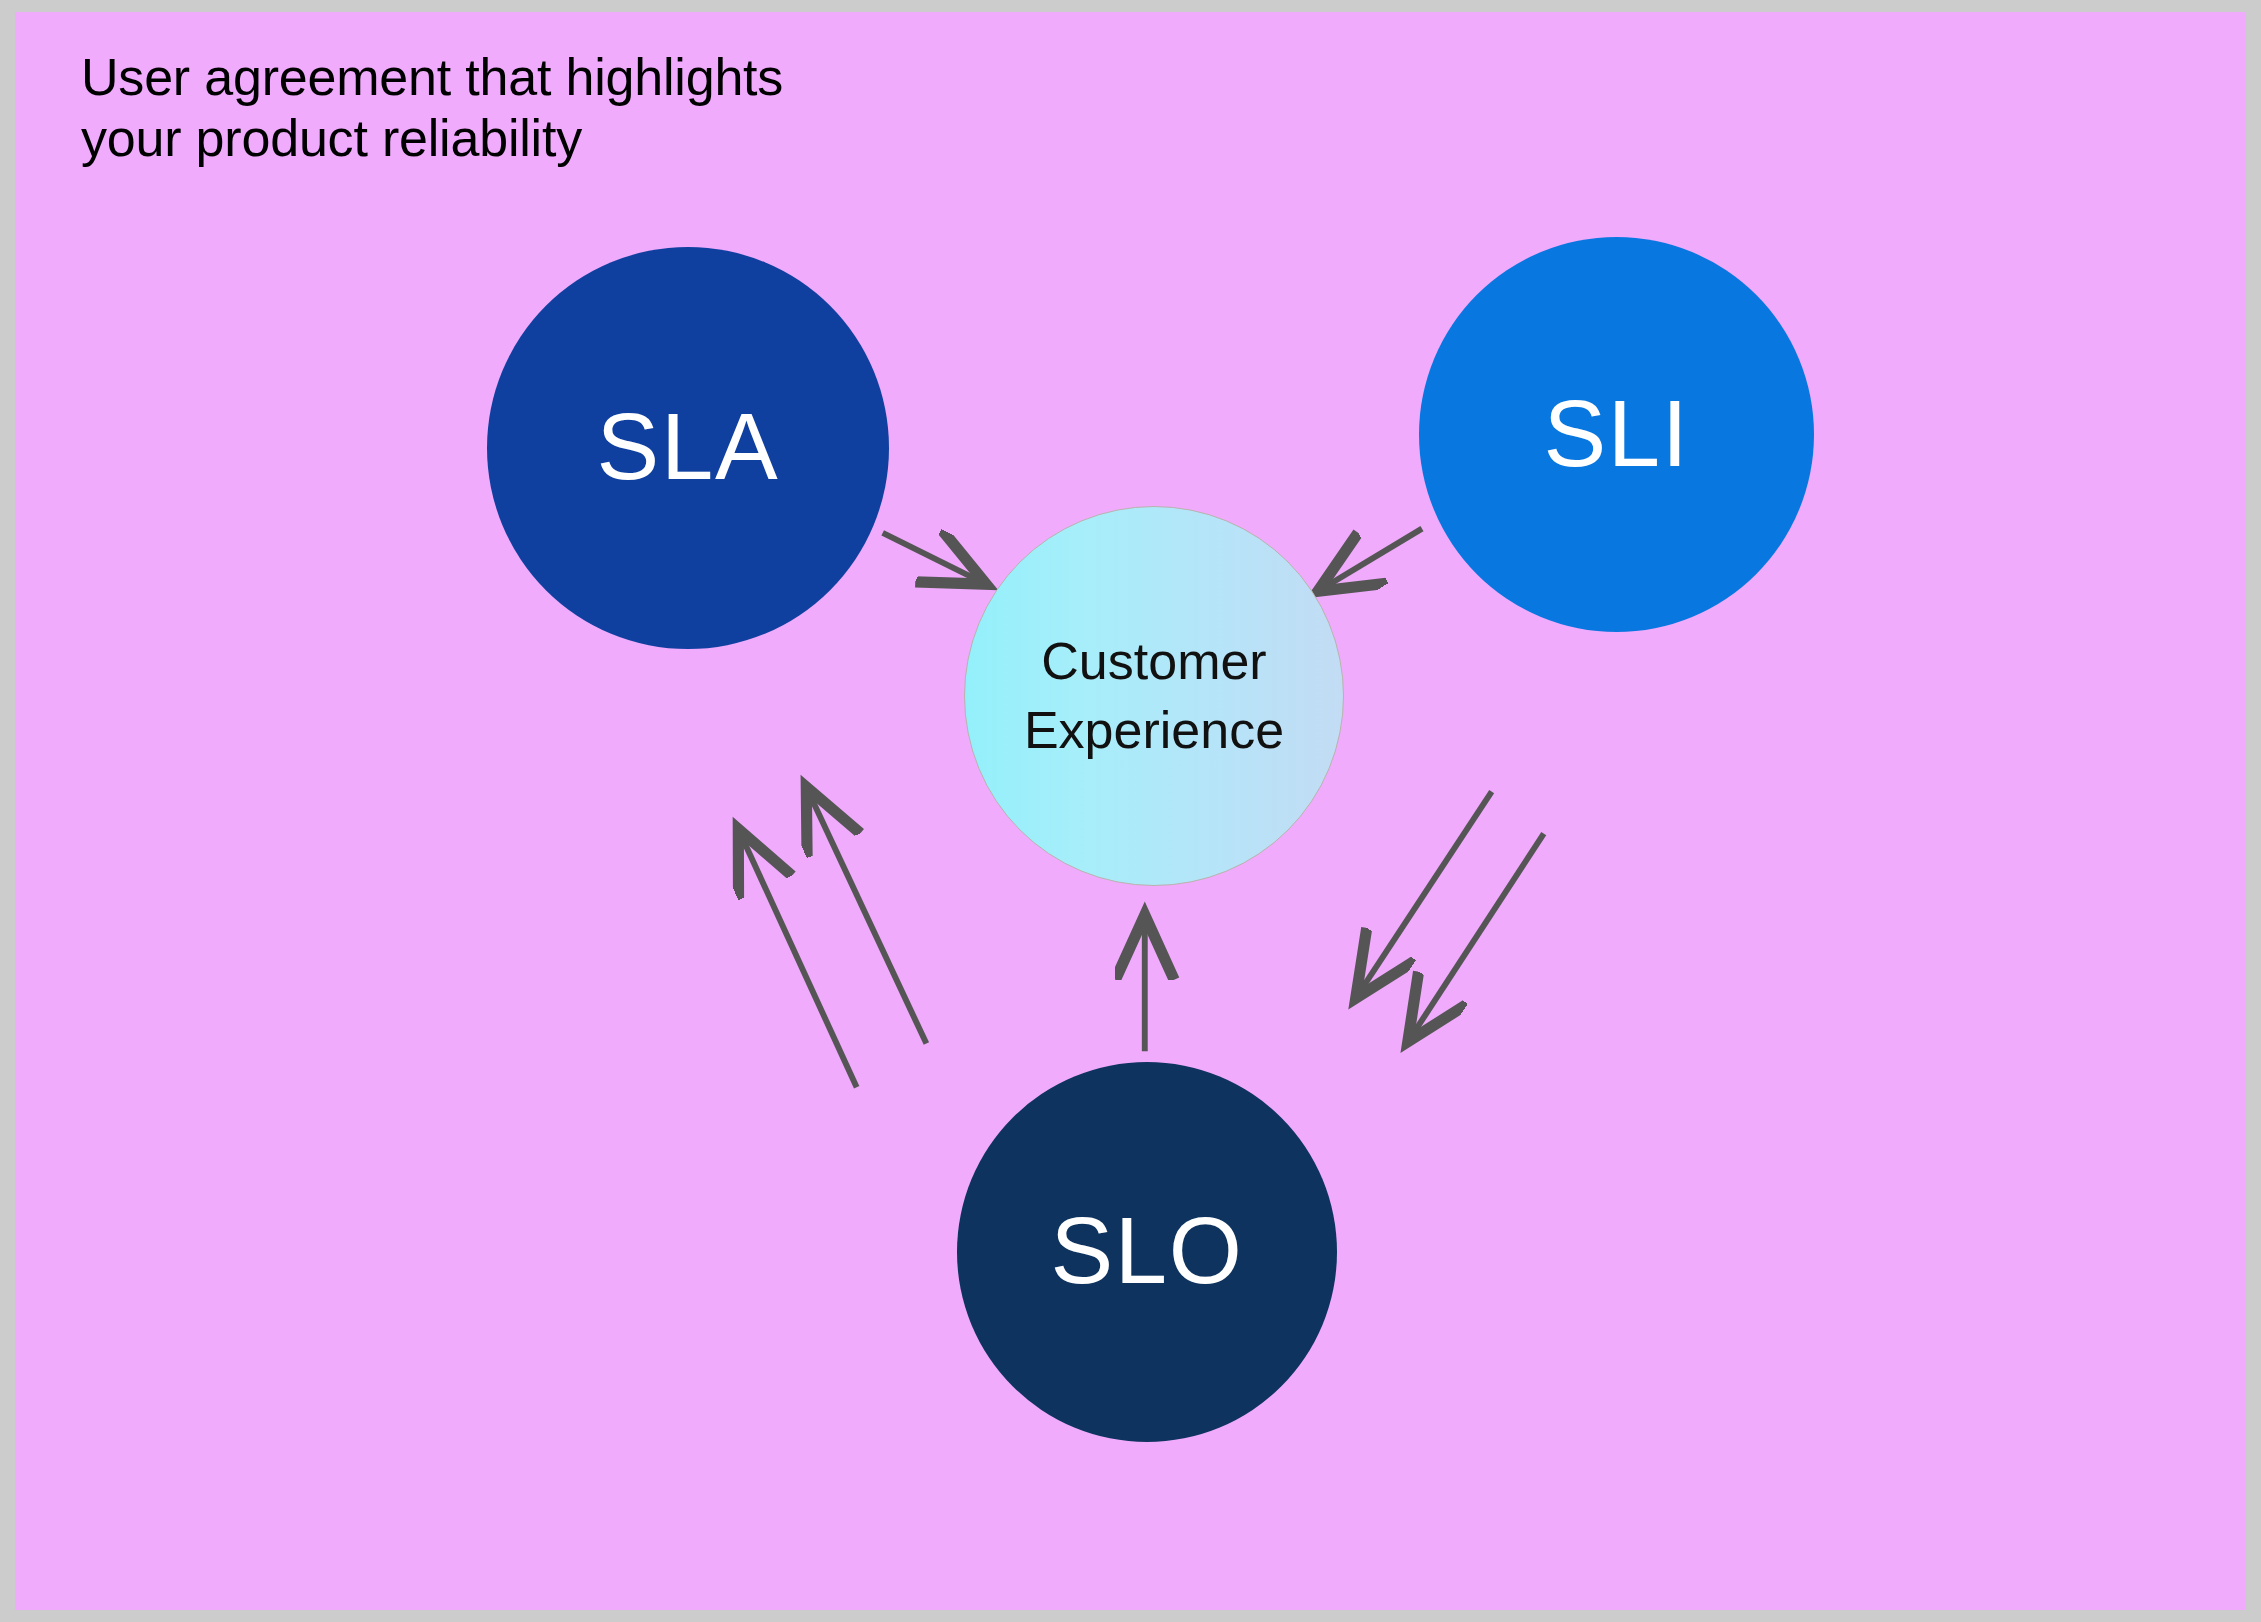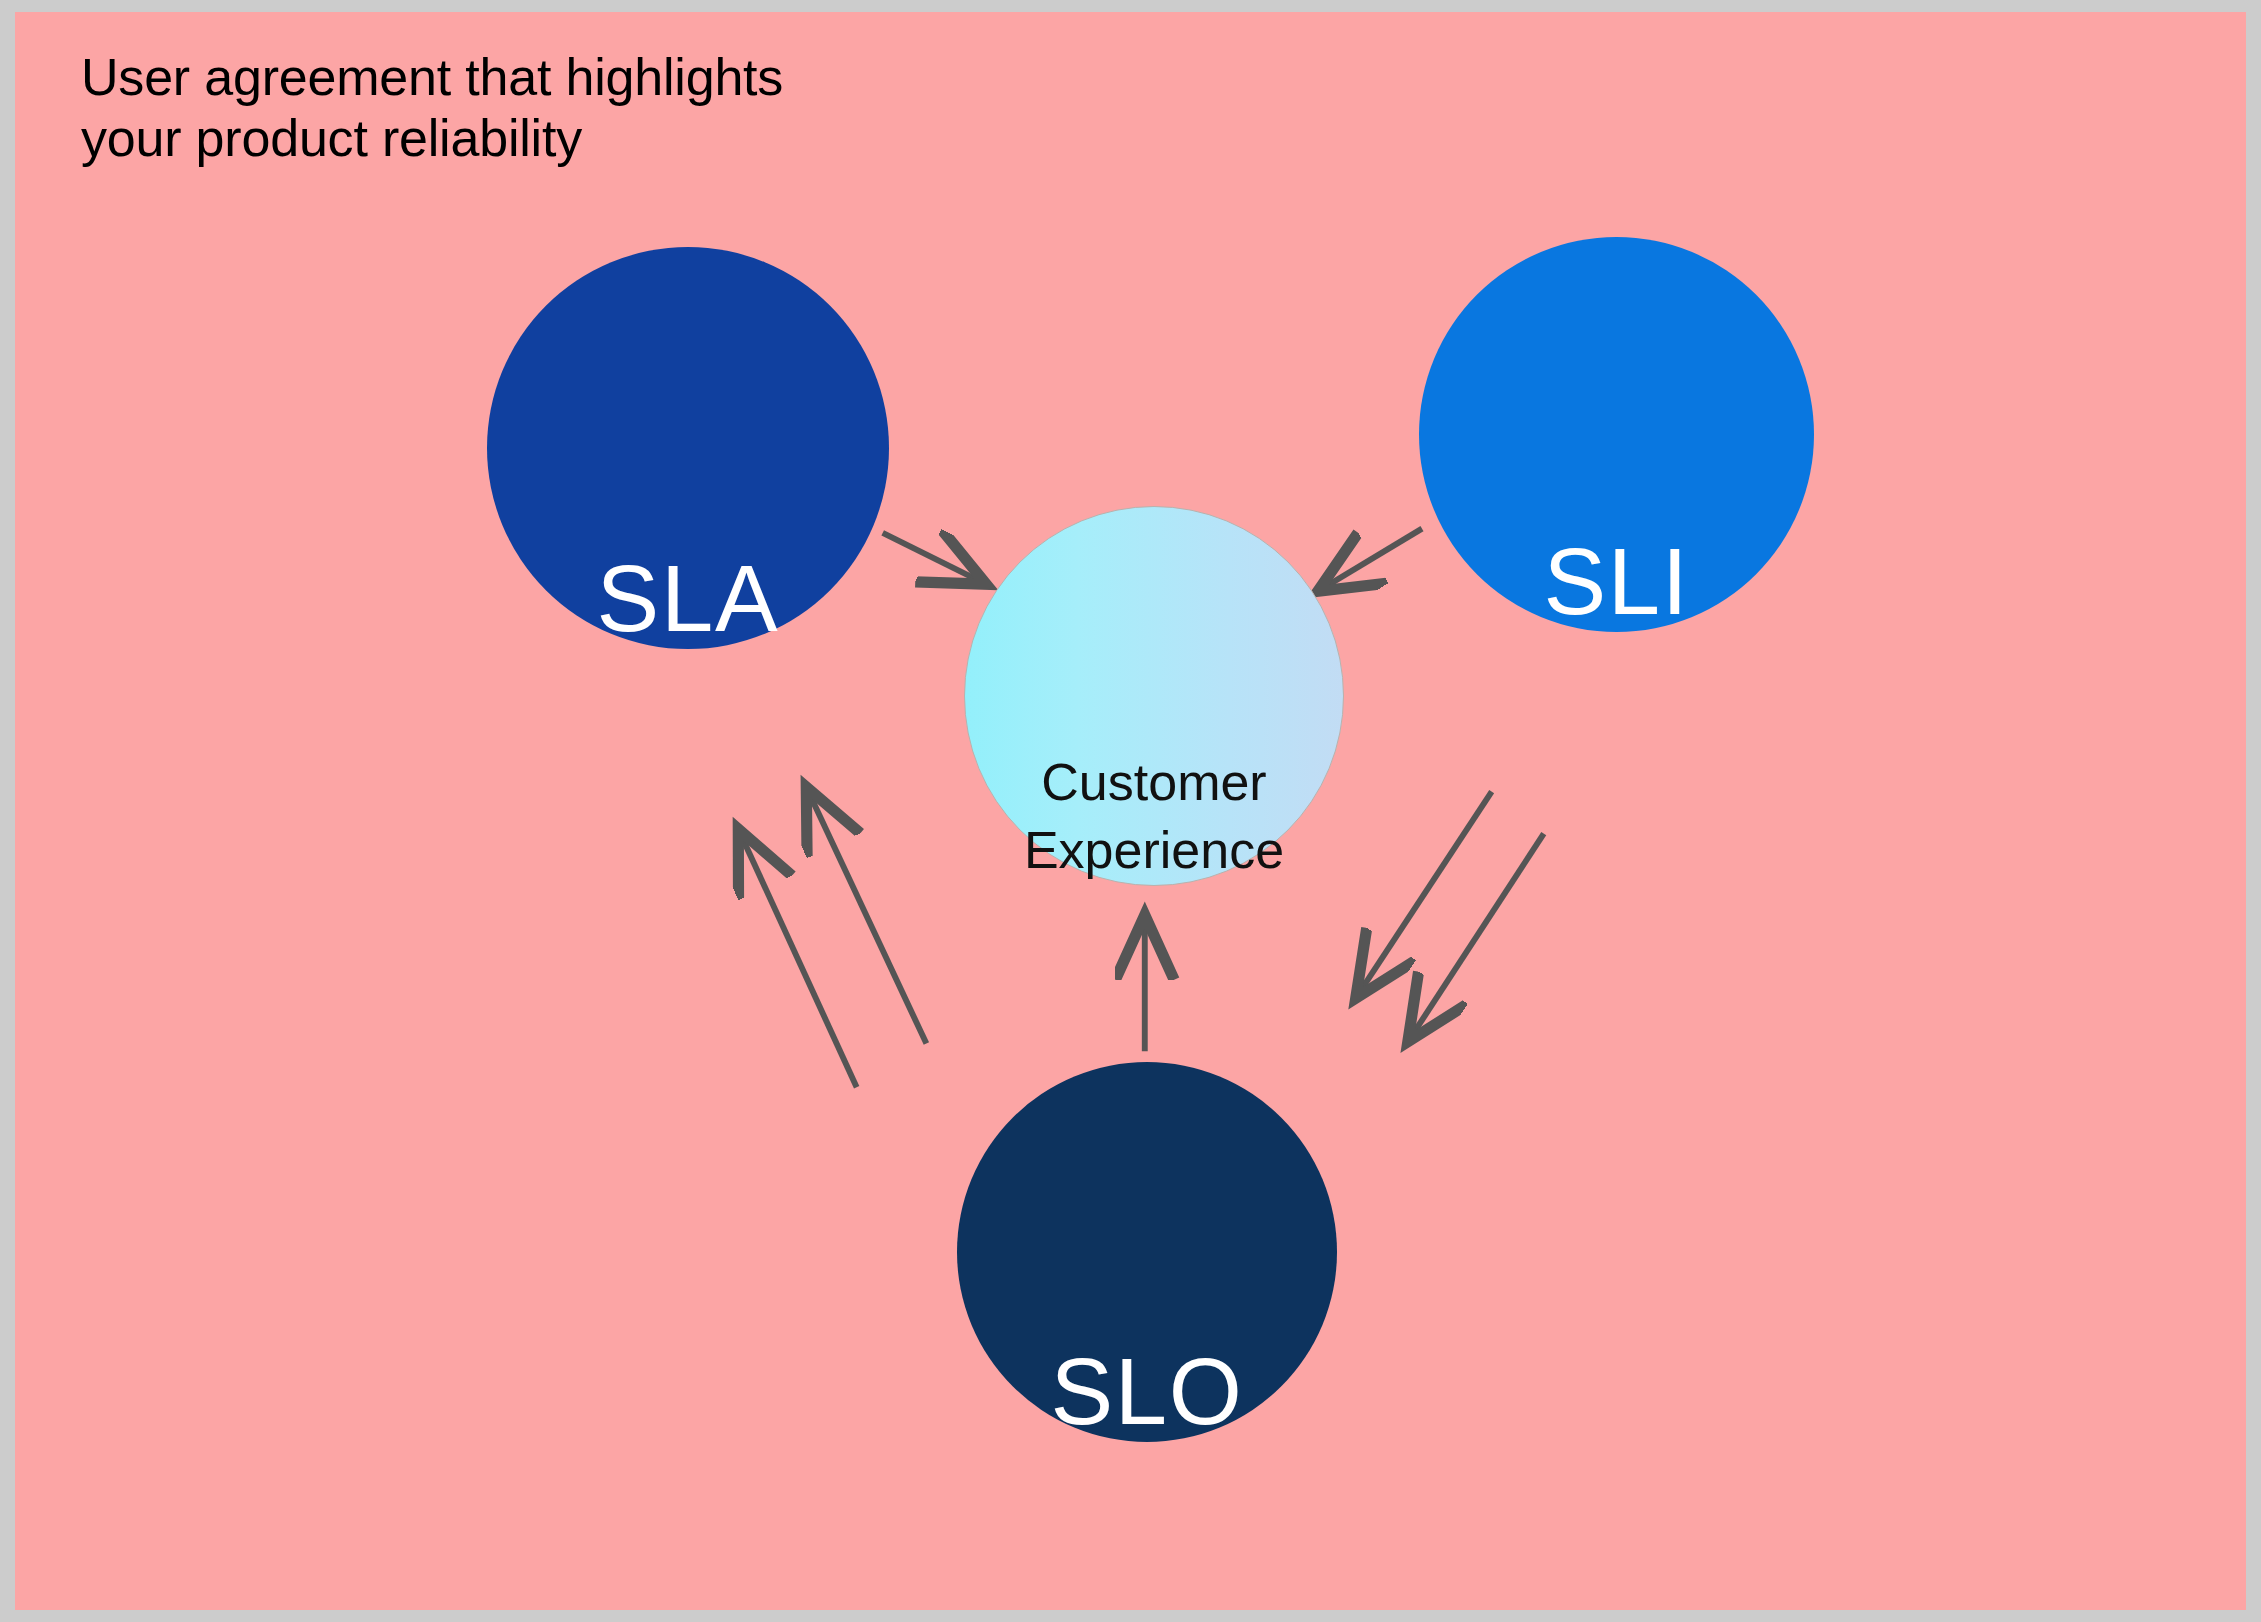--- a/index.html
+++ b/index.html
@@ -20,21 +20,21 @@
     width: 2261px;
     height: 1623px;
     box-sizing: border-box;
     background: #cccccc;
     padding: 11.8px 15px 13.4px 15px;
   }
   #canvas {
     position: relative;
     width: 100%;
     height: 100%;
-    background: #fca5a5;
+    background: #f0abfc;
     overflow: hidden;
   }
 
   
   .annotation {
     position: absolute;
     color: #000000;
     font-size: 52px;
     line-height: 1.18;
     font-weight: 400;
@@ -57,21 +57,21 @@
     width: 1932px;
     font-size: 51px;
     line-height: 1.2;
   }
 
   
   .node-circle {
     position: absolute;
     border-radius: 50%;
     display: flex;
-    align-items: flex-end;
+    align-items: center;
     justify-content: center;
     text-align: center;
   }
   .node-label {
     color: #ffffff;
     font-size: 94px;
     font-weight: 400;
     letter-spacing: 1.7px;
     line-height: 1.05;
   }

